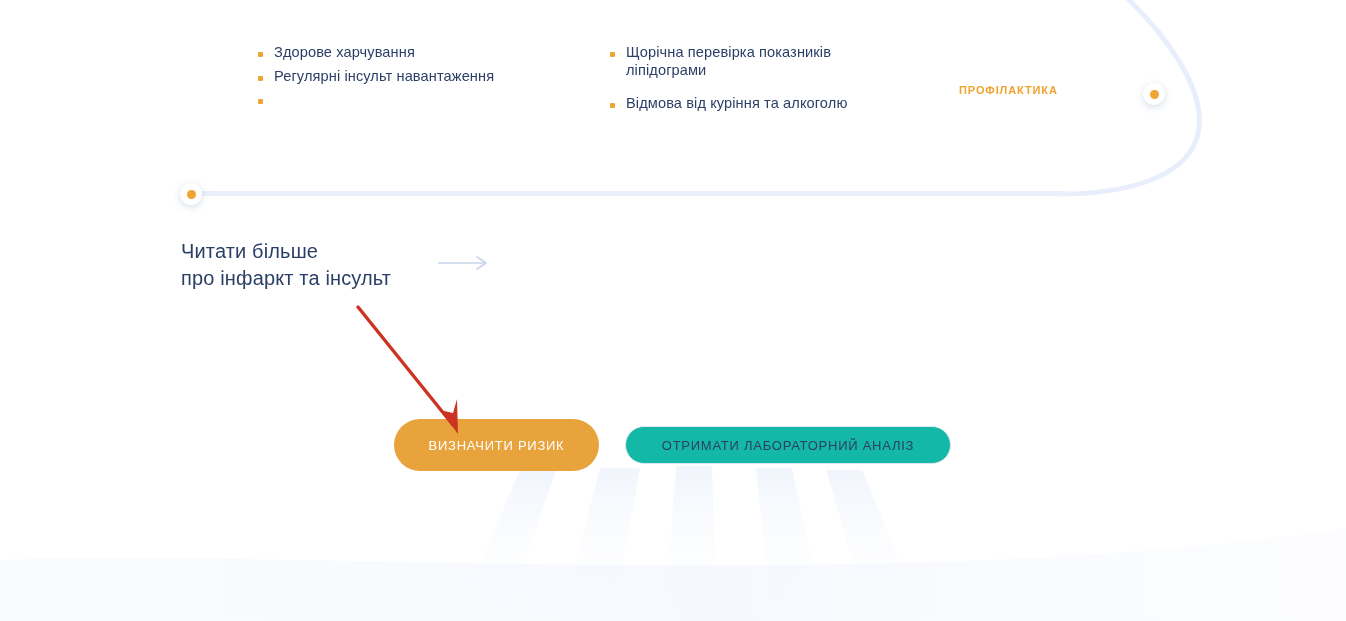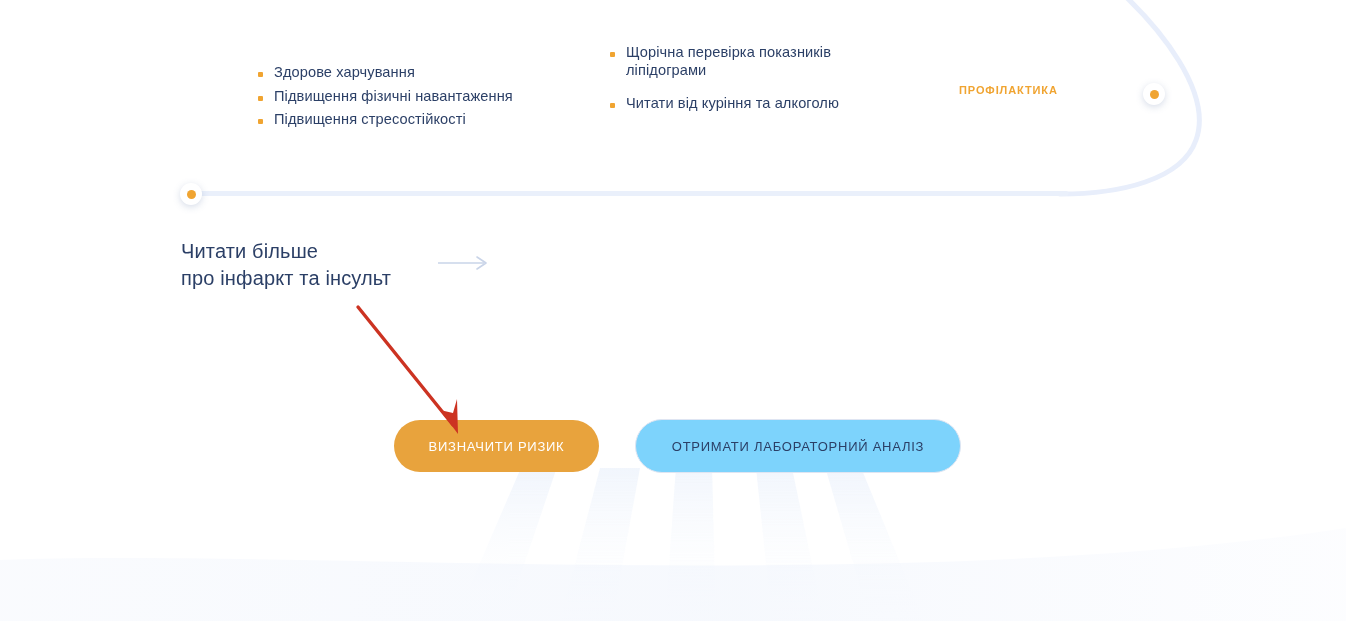--- a/index.html
+++ b/index.html
@@ -42,21 +42,21 @@
     width: 900px;
     display: flex;
     flex-direction: row;
     gap: 74px;
   }
   .col {
     display: flex;
     flex-direction: column;
     gap: 6px;
   }
-  .col-left { width: 278px; margin-top: 20px; }
+  .col-left { width: 278px; }
   .col-right { width: 270px; gap: 16px; }
 
   .bullet-item {
     display: flex;
     flex-direction: row;
     align-items: flex-start;
     gap: 11px;
   }
   .bullet-dot {
     width: 5px;
@@ -128,21 +128,21 @@
   }
 
   
   .cta-row {
     position: absolute;
     left: 394px;
     top: 419px;
     display: flex;
     flex-direction: row;
     align-items: center;
-    gap: 36px;
+    gap: 26px;
   }
   .btn {
     border: 0;
     cursor: pointer;
     font-family: inherit;
     font-size: 13px;
     letter-spacing: 0.75px;
     white-space: nowrap;
     display: flex;
     align-items: center;
@@ -150,23 +150,23 @@
   }
   .btn-primary {
     width: 205px;
     height: 52px;
     border-radius: 26px;
     background: #e8a33d;
     color: #ffffff;
   }
   .btn-secondary {
     width: 326px;
-    height: 54px;
+    height: 38px;
     border-radius: 27px;
-    background: #7dd3fc;
+    background: #14b8a6;
     color: #2b3f66;
     border: 1px solid #dfe5f2;
     box-sizing: border-box;
   }
 
   
   .bottom-heading {
     position: absolute;
     left: 0;
     top: 564px;
@@ -229,37 +229,36 @@
 
   <div class="prevention-block">
 
     <div class="col col-left">
       <div class="bullet-item">
         <span class="bullet-dot"></span>
         <span class="bullet-text">Здорове харчування</span>
       </div>
       <div class="bullet-item">
         <span class="bullet-dot"></span>
-        <span class="bullet-text">Підвищення фізичні навантаження</span>
-      </div>
-      <div class="bullet-item">
-        <span class="bullet-dot"></span>
-        <span class="bullet-text">Підвищення стресостійкості</span>
+        <span class="bullet-text">Регулярні інсульт навантаження</span>
+      </div>
+      <div class="bullet-item">
+        <span class="bullet-dot"></span>
       </div>
     </div>
 
     <div class="col col-right">
       <div class="bullet-item">
         <span class="bullet-dot"></span>
         <span class="bullet-text">Щорічна перевірка показників
 ліпідограми</span>
       </div>
       <div class="bullet-item">
         <span class="bullet-dot"></span>
-        <span class="bullet-text">Читати від куріння та алкоголю</span>
+        <span class="bullet-text">Відмова від куріння та алкоголю</span>
       </div>
     </div>
 
   </div>
 
   <div class="stage-label">ПРОФІЛАКТИКА</div>
 
   <div class="node node-right"></div>
   <div class="node node-left"></div>
 

